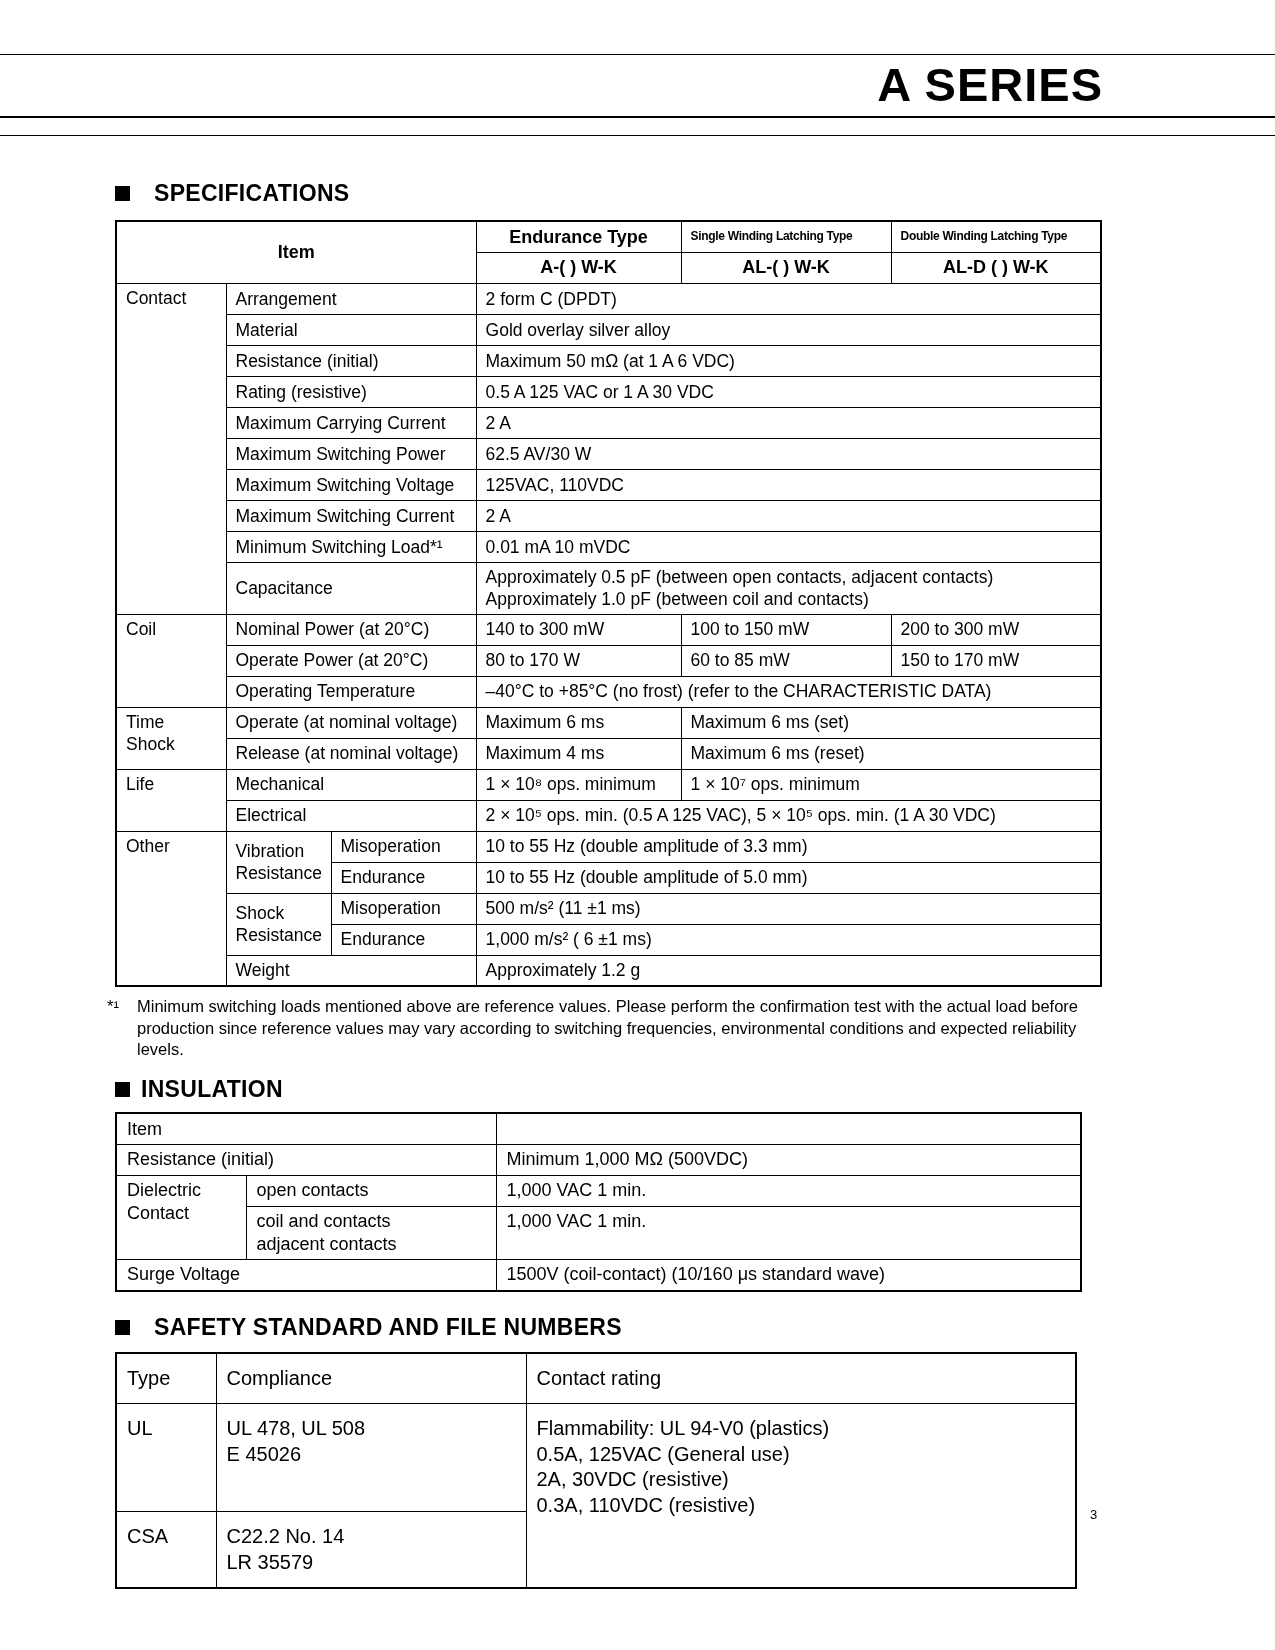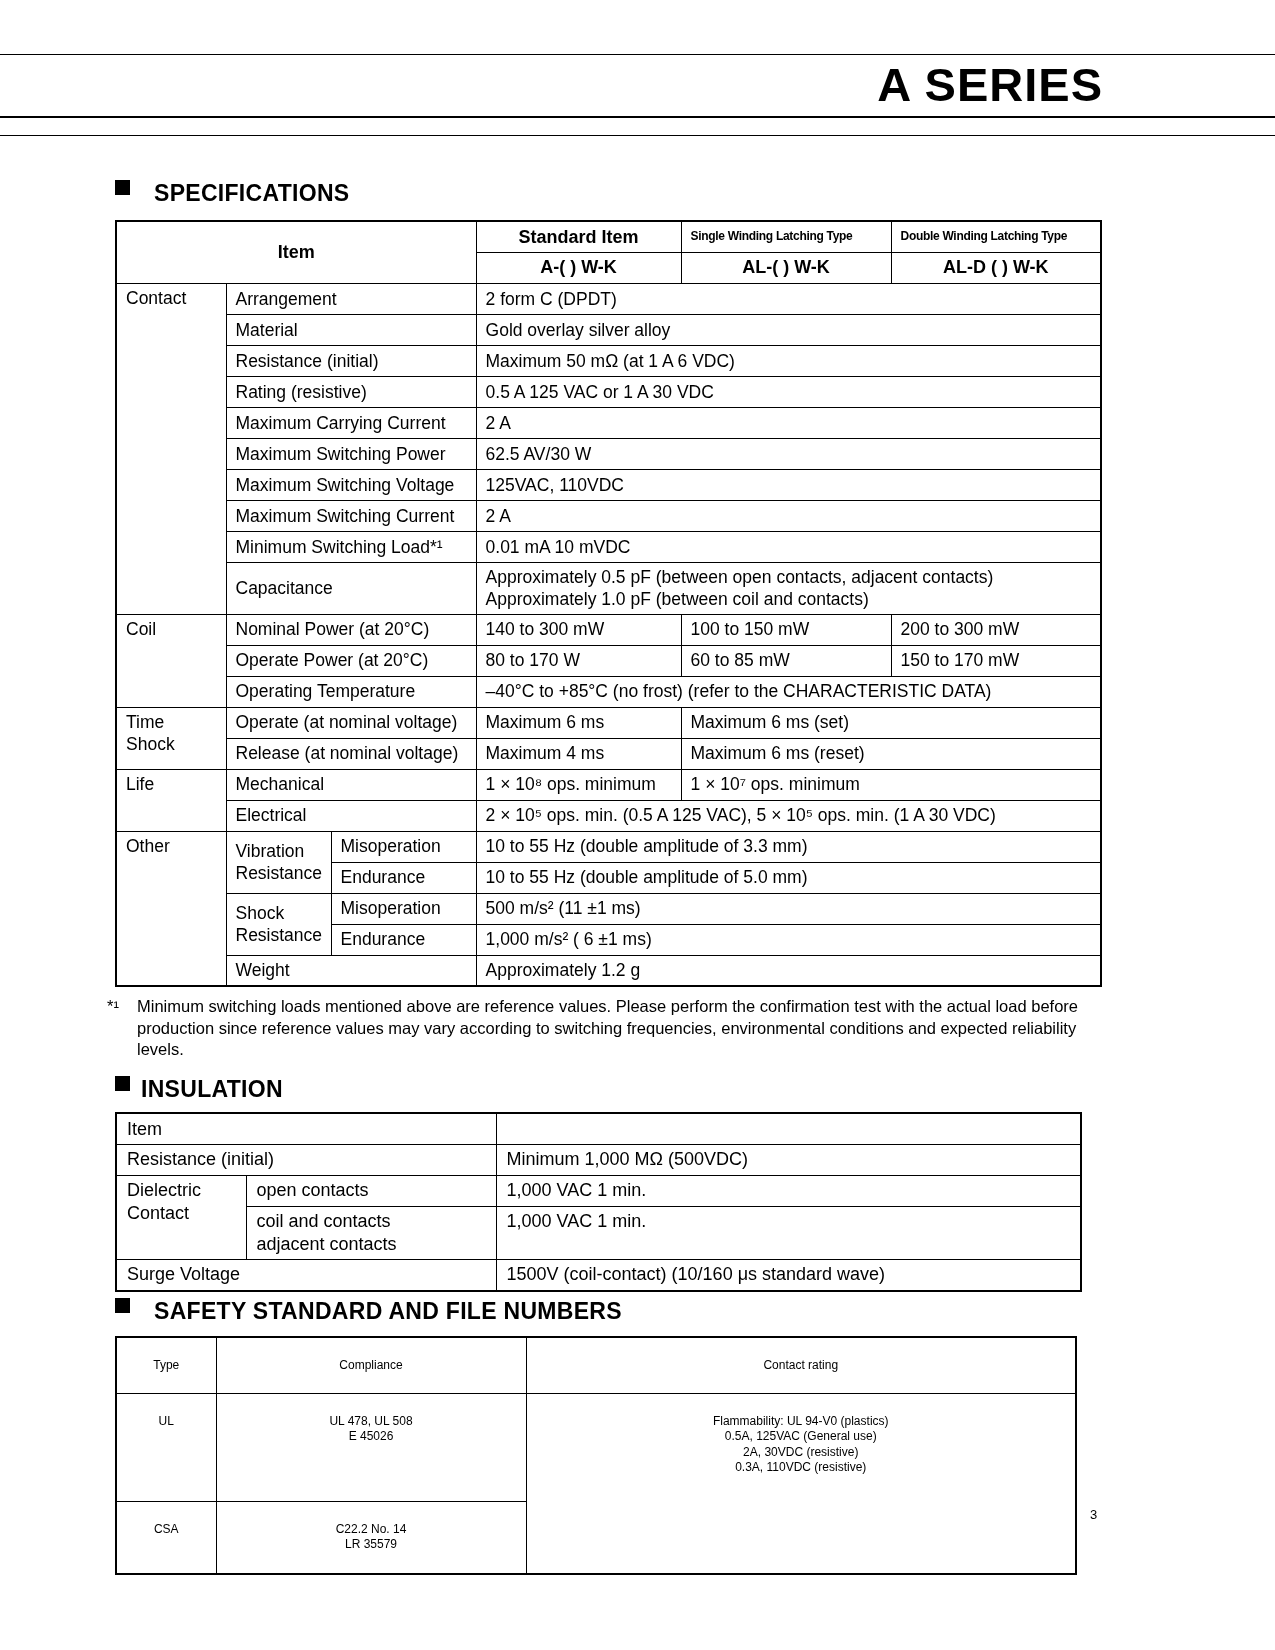--- a/index.html
+++ b/index.html
@@ -10,46 +10,46 @@
   }
   .rule { border:none; border-top:2px solid #000; margin:0; }
   .rule-top { margin-top:54px; border-top-width:1.5px; }
   .rule-mid { border-top-width:2.5px; }
   .rule-bottom { margin-top:17px; border-top-width:1.5px; }
   h1.page-title {
     font-size:47px; font-weight:700; text-align:right;
     padding-right:172px; margin:5px 0 7px 0; line-height:1.05; letter-spacing:1px;padding-left:20px;
   }
   .section-heading {
-    display:flex; margin-left:115px;
+    display:flex; align-items:center; margin-left:115px;
     font-weight:700; font-size:23px; letter-spacing:0.3px;
   }
   .section-heading .bullet { width:15px; height:15px; background:#000; margin-right:24px; flex:none; }
   .section-heading.tight .bullet { margin-right:11px; }
   .spec-heading { margin-top:44px; margin-bottom:13px; }
   .insulation-heading { margin-top:16px; margin-bottom:9px; }
-  .safety-heading { margin-top:6px; margin-bottom:11px; }
+  .safety-heading { margin-top:22px; margin-bottom:11px; }
 
   table { border-collapse:collapse; table-layout:fixed; margin-left:115px; }
   td {
     border:1px solid #000; padding:3px 9px; font-size:17.5px; line-height:1.28;
     vertical-align:middle; text-align:left; white-space:pre-line; overflow:hidden;
   }
   .spec-table { width:985px; border:2px solid #000; }
   .spec-table td { height:31px; }
   td.hc { text-align:center; font-weight:700; font-size:18px; }
   td.cond { text-align:left; font-weight:700; font-size:12px; letter-spacing:-0.3px; }
   td.group { vertical-align:top; font-weight:400; }
 
   .insulation-table { width:965px; border:2px solid #000; }
   .insulation-table td { font-size:18px; height:31px; padding:3px 10px; }
   .insulation-table td.vtop { vertical-align:top; }
 
   .safety-table { width:960px; border:2px solid #000; }
-  .safety-table td { font-size:12px; padding:20px 10px; vertical-align:top;text-align:center; }
+  .safety-table td { font-size:20px; padding:12px 10px; vertical-align:top; }
   .safety-table tr.hdr td { height:32px; vertical-align:middle; }
   .safety-table tr.ul-row td { height:108px; }
   .safety-table tr.csa-row td { height:53px; }
 
   .footnote {
     display:flex; margin:9px 0 0 107px; width:1010px;
     font-size:16.5px; line-height:1.3;
   }
   .footnote .marker { width:30px; flex:none; }
   .footnote .text { width:965px; }
@@ -74,21 +74,21 @@
     <col style="width:110px">
       <col style="width:105px">
       <col style="width:145px">
     <col style="width:205px">
       <col style="width:210px">
       <col style="width:210px">
   </colgroup>
   <tbody>
     <tr>
       <td class="hc" colspan="3" rowspan="2">Item</td>
-      <td class="hc">Standard Item</td>
+      <td class="hc">Endurance Type</td>
       <td class="cond">Single Winding Latching Type</td>
       <td class="cond">Double Winding Latching Type</td>
     </tr>
     <tr>
       <td class="hc">A-( ) W-K</td>
       <td class="hc">AL-( ) W-K</td>
       <td class="hc">AL-D ( ) W-K</td>
     </tr>
 
     <tr>

